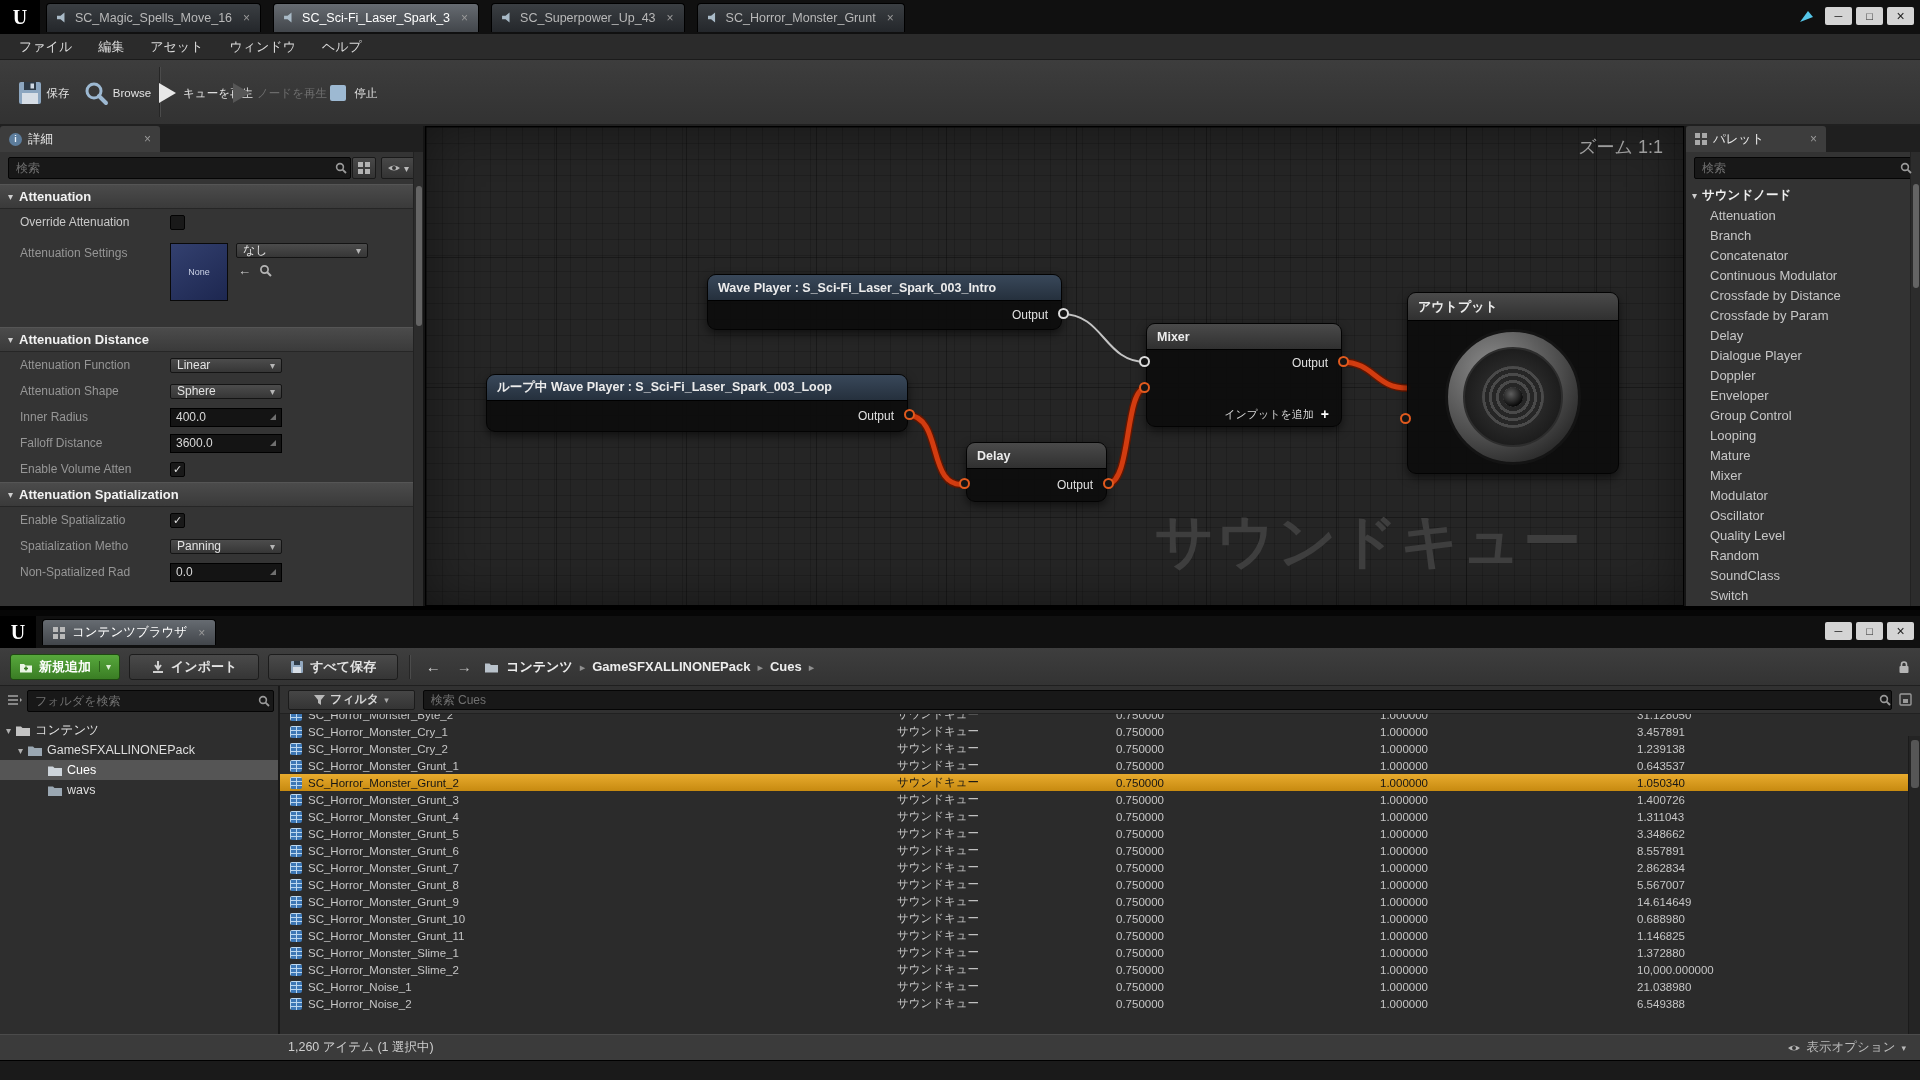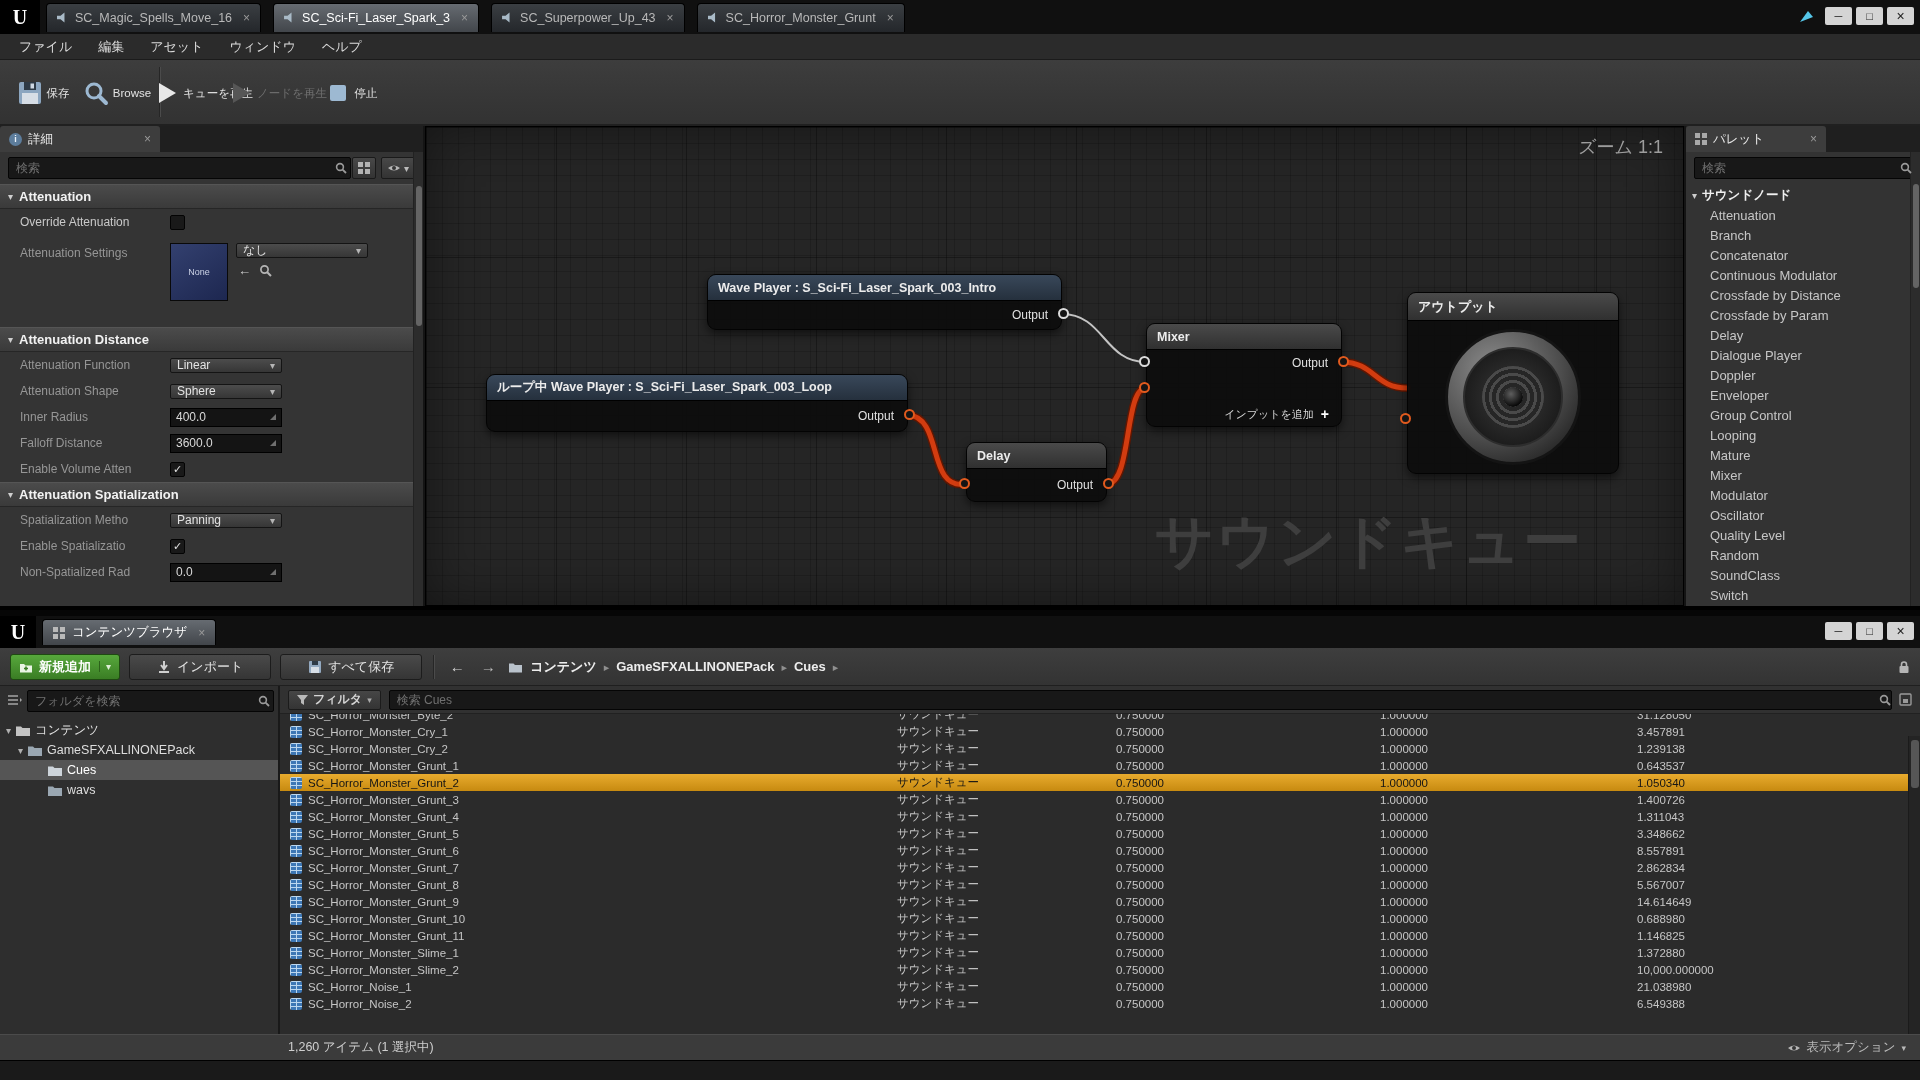--- a/index.html
+++ b/index.html
@@ -116,35 +116,35 @@
   .cat-head{height:22px;display:flex;align-items:center;gap:5px;padding-left:6px;font-size:12.5px;font-weight:bold;color:#f0f0f0;}
   .cat-head::before{content:"▾";font-size:10px;color:#ccc;}
   .pal-item{height:20px;line-height:20px;padding-left:24px;font-size:13px;color:#c6c6c6;white-space:nowrap;}
   
   .cb-toolbar{height:38px;background:linear-gradient(#3e3e3e,#333);border-bottom:1px solid #1f1f1f;
     display:flex;align-items:center;gap:9px;padding:0 10px;}
   .btn-green{height:26px;display:flex;align-items:center;gap:6px;padding:0 8px;border-radius:3px;
     background:linear-gradient(#57a83c,#3a7d24);border:1px solid #1f4a12;color:#fff;font-weight:bold;font-size:13px;}
   .btn-green .dd-arrow{border-left:1px solid #2c611a;padding-left:6px;margin-left:2px;color:#dff0d6;font-size:10px;}
   .dd-arrow::after{content:"▾";}
-  .btn-dark{height:26px;display:flex;align-items:center;gap:6px;padding:0 27px;border-radius:3px;
-    background:linear-gradient(#4a4a4a,#353535);border:1px solid #1c1c1c;color:#e3e3e3;font-size:13px;font-weight:normal;}
+  .btn-dark{height:26px;display:flex;align-items:center;gap:6px;padding:0 21px;border-radius:3px;
+    background:linear-gradient(#4a4a4a,#353535);border:1px solid #1c1c1c;color:#e3e3e3;font-size:13px;font-weight:bold;}
   .nav-b{width:22px;height:22px;display:flex;align-items:center;justify-content:center;color:#d2d2d2;font-size:15px;}
   .nav-b.back::after{content:"←";} .nav-b.fwd::after{content:"→";color:#bdbdbd;}
   .crumbs{display:flex;align-items:center;gap:7px;font-size:13px;font-weight:bold;color:#ededed;}
   .chev::after{content:"▸";color:#8f8f8f;font-size:11px;}
   .cb-body{height:348px;display:flex;}
   .cb-left{width:280px;background:#2e2e2e;border-right:2px solid #191919;}
   .tree{padding-top:4px;}
   .treerow{height:20px;display:flex;align-items:center;gap:5px;font-size:12.5px;color:#dedede;}
   .treerow.sel{background:#555;color:#fff;}
   .tw::after{content:"▾";font-size:10px;color:#b0b0b0;}
   .cb-main{flex:1;display:flex;flex-direction:column;background:#2b2b2b;position:relative;}
   .filter-row{height:28px;background:#313131;border-bottom:1px solid #212121;display:flex;align-items:center;gap:8px;padding:0 8px;}
-  .filter-btn{height:20px;display:flex;align-items:center;gap:5px;padding:0 8px;background:linear-gradient(#464646,#343434);
+  .filter-btn{height:20px;display:flex;align-items:center;gap:5px;padding:0 25px;background:linear-gradient(#464646,#343434);
     border:1px solid #1b1b1b;border-radius:2px;font-size:12px;color:#d5d5d5;font-weight:bold;}
   .filter-btn::after{content:"▾";font-size:9px;color:#aaa;}
   .theader{height:22px;display:grid;grid-template-columns:607px 219px 264px 257px 1fr;
     background:linear-gradient(#424242,#373737);border-bottom:1px solid #1e1e1e;position:relative;}
   .th{display:flex;align-items:center;padding-left:10px;font-size:12px;color:#d8d8d8;border-right:1px solid #2a2a2a;}
   .sort{position:absolute;left:470px;top:2px;color:#c2c2c2;}
   .sort::after{content:"▲";font-size:8px;}
   .asset-list{height:298px;overflow:hidden;position:relative;}
   .trow{height:17px;display:grid;grid-template-columns:607px 219px 264px 257px 1fr;align-items:center;font-size:11.5px;color:#c6c6c6;}
   .trow:first-child{margin-top:-8px;}
@@ -355,28 +355,28 @@
       </div>
       <div class="prow">
         <span class="plabel">Enable Volume Atten</span>
         <span class="cbx checked"></span>
       </div>
 
       <div class="sec-head">
         <span>Attenuation Spatialization</span>
       </div>
       <div class="prow">
+        <span class="plabel">Enable Spatializatio</span>
+        <span class="cbx checked"></span>
+      </div>
+      <div class="prow">
         <span class="plabel">Spatialization Metho</span>
         <div class="dd">
             <span>Panning</span>
           </div>
-      </div>
-      <div class="prow">
-        <span class="plabel">Enable Spatializatio</span>
-        <span class="cbx checked"></span>
       </div>
       <div class="prow">
         <span class="plabel">Non-Spatialized Rad</span>
         <div class="nf">
             <span>0.0</span>
             <span class="nf-grip"></span>
           </div>
       </div>
 
       <div class="vscroll">

